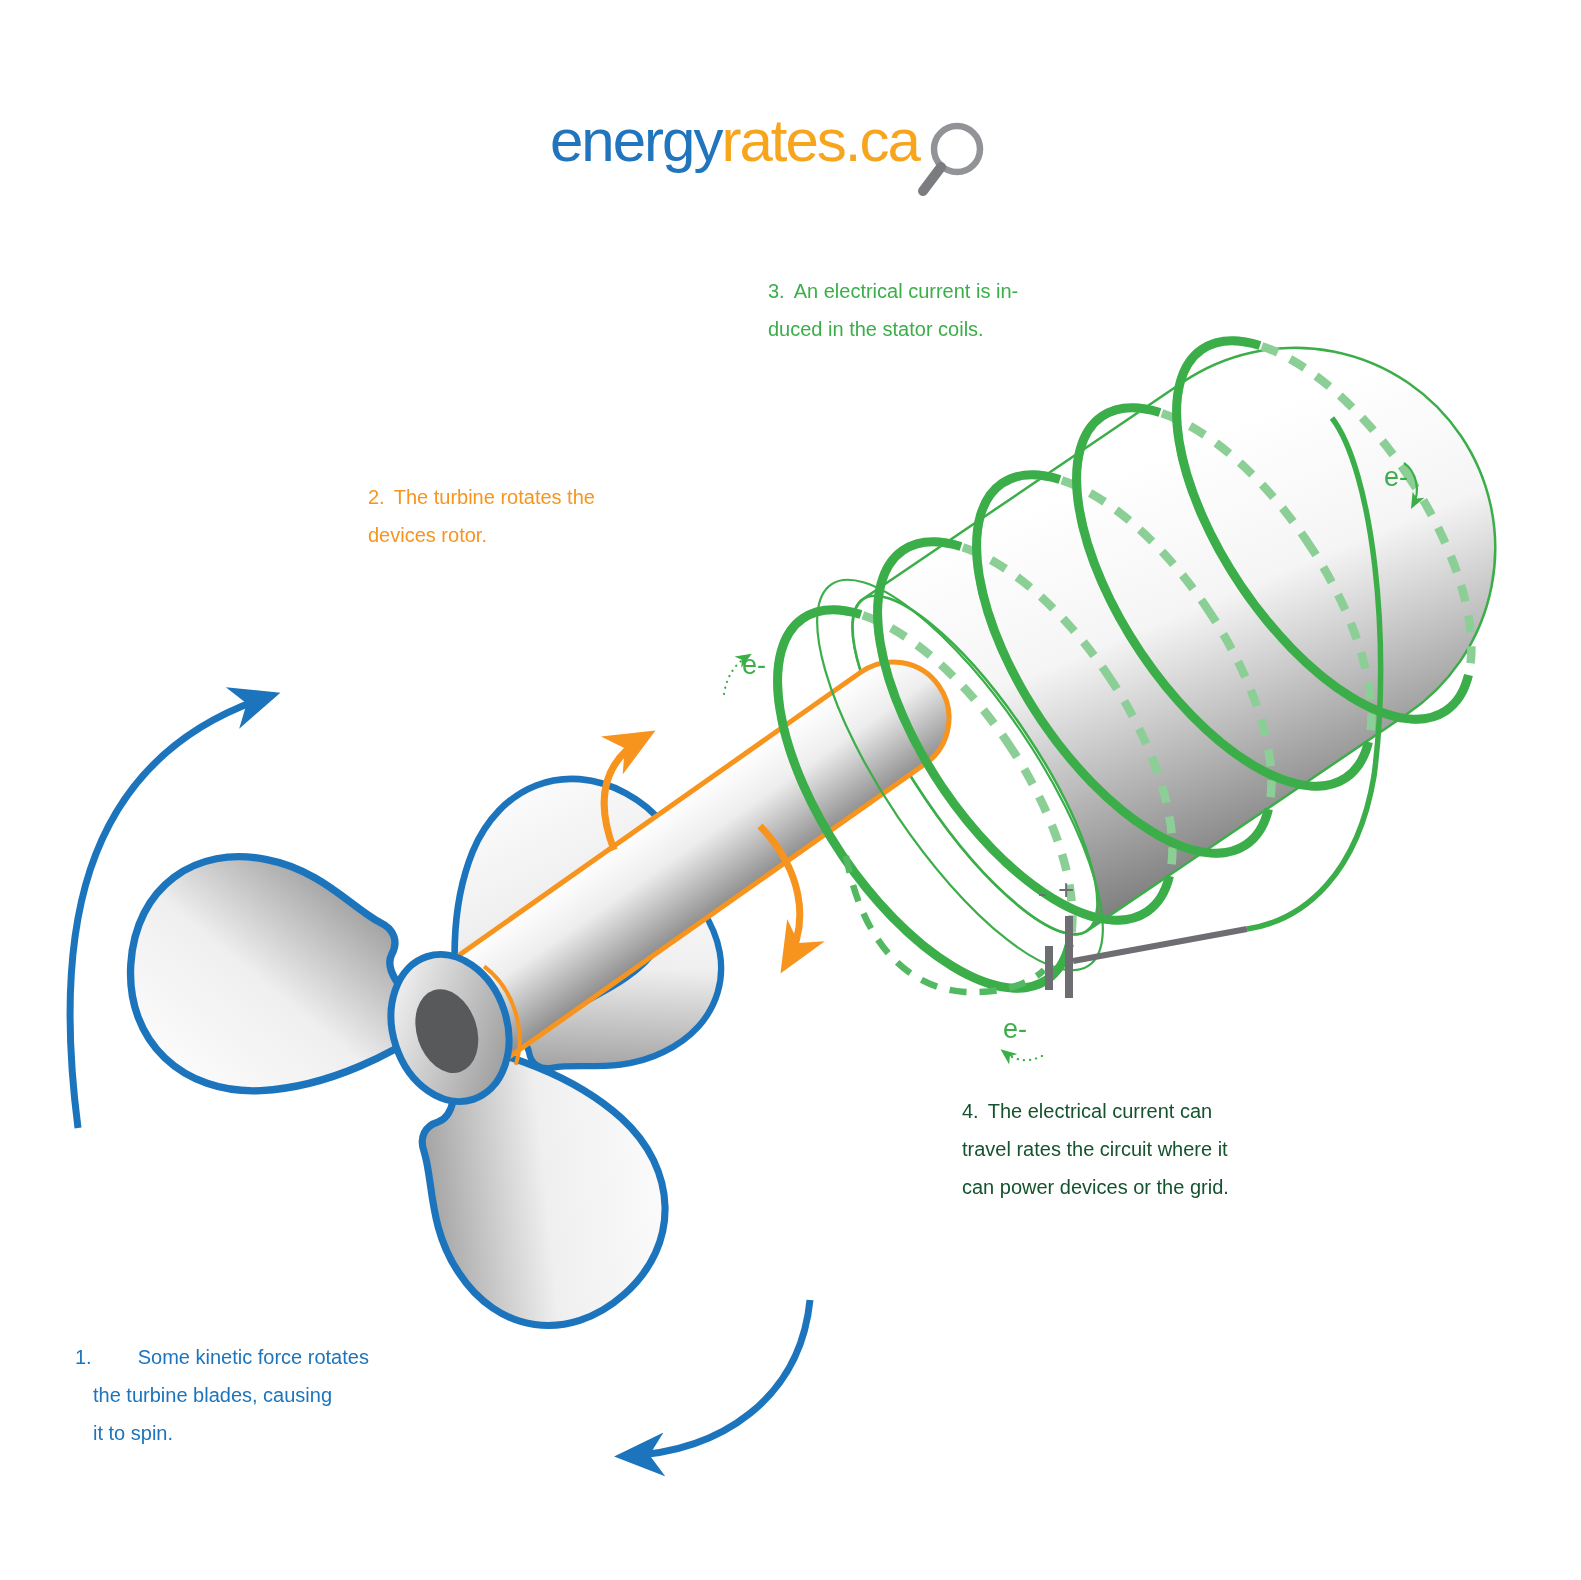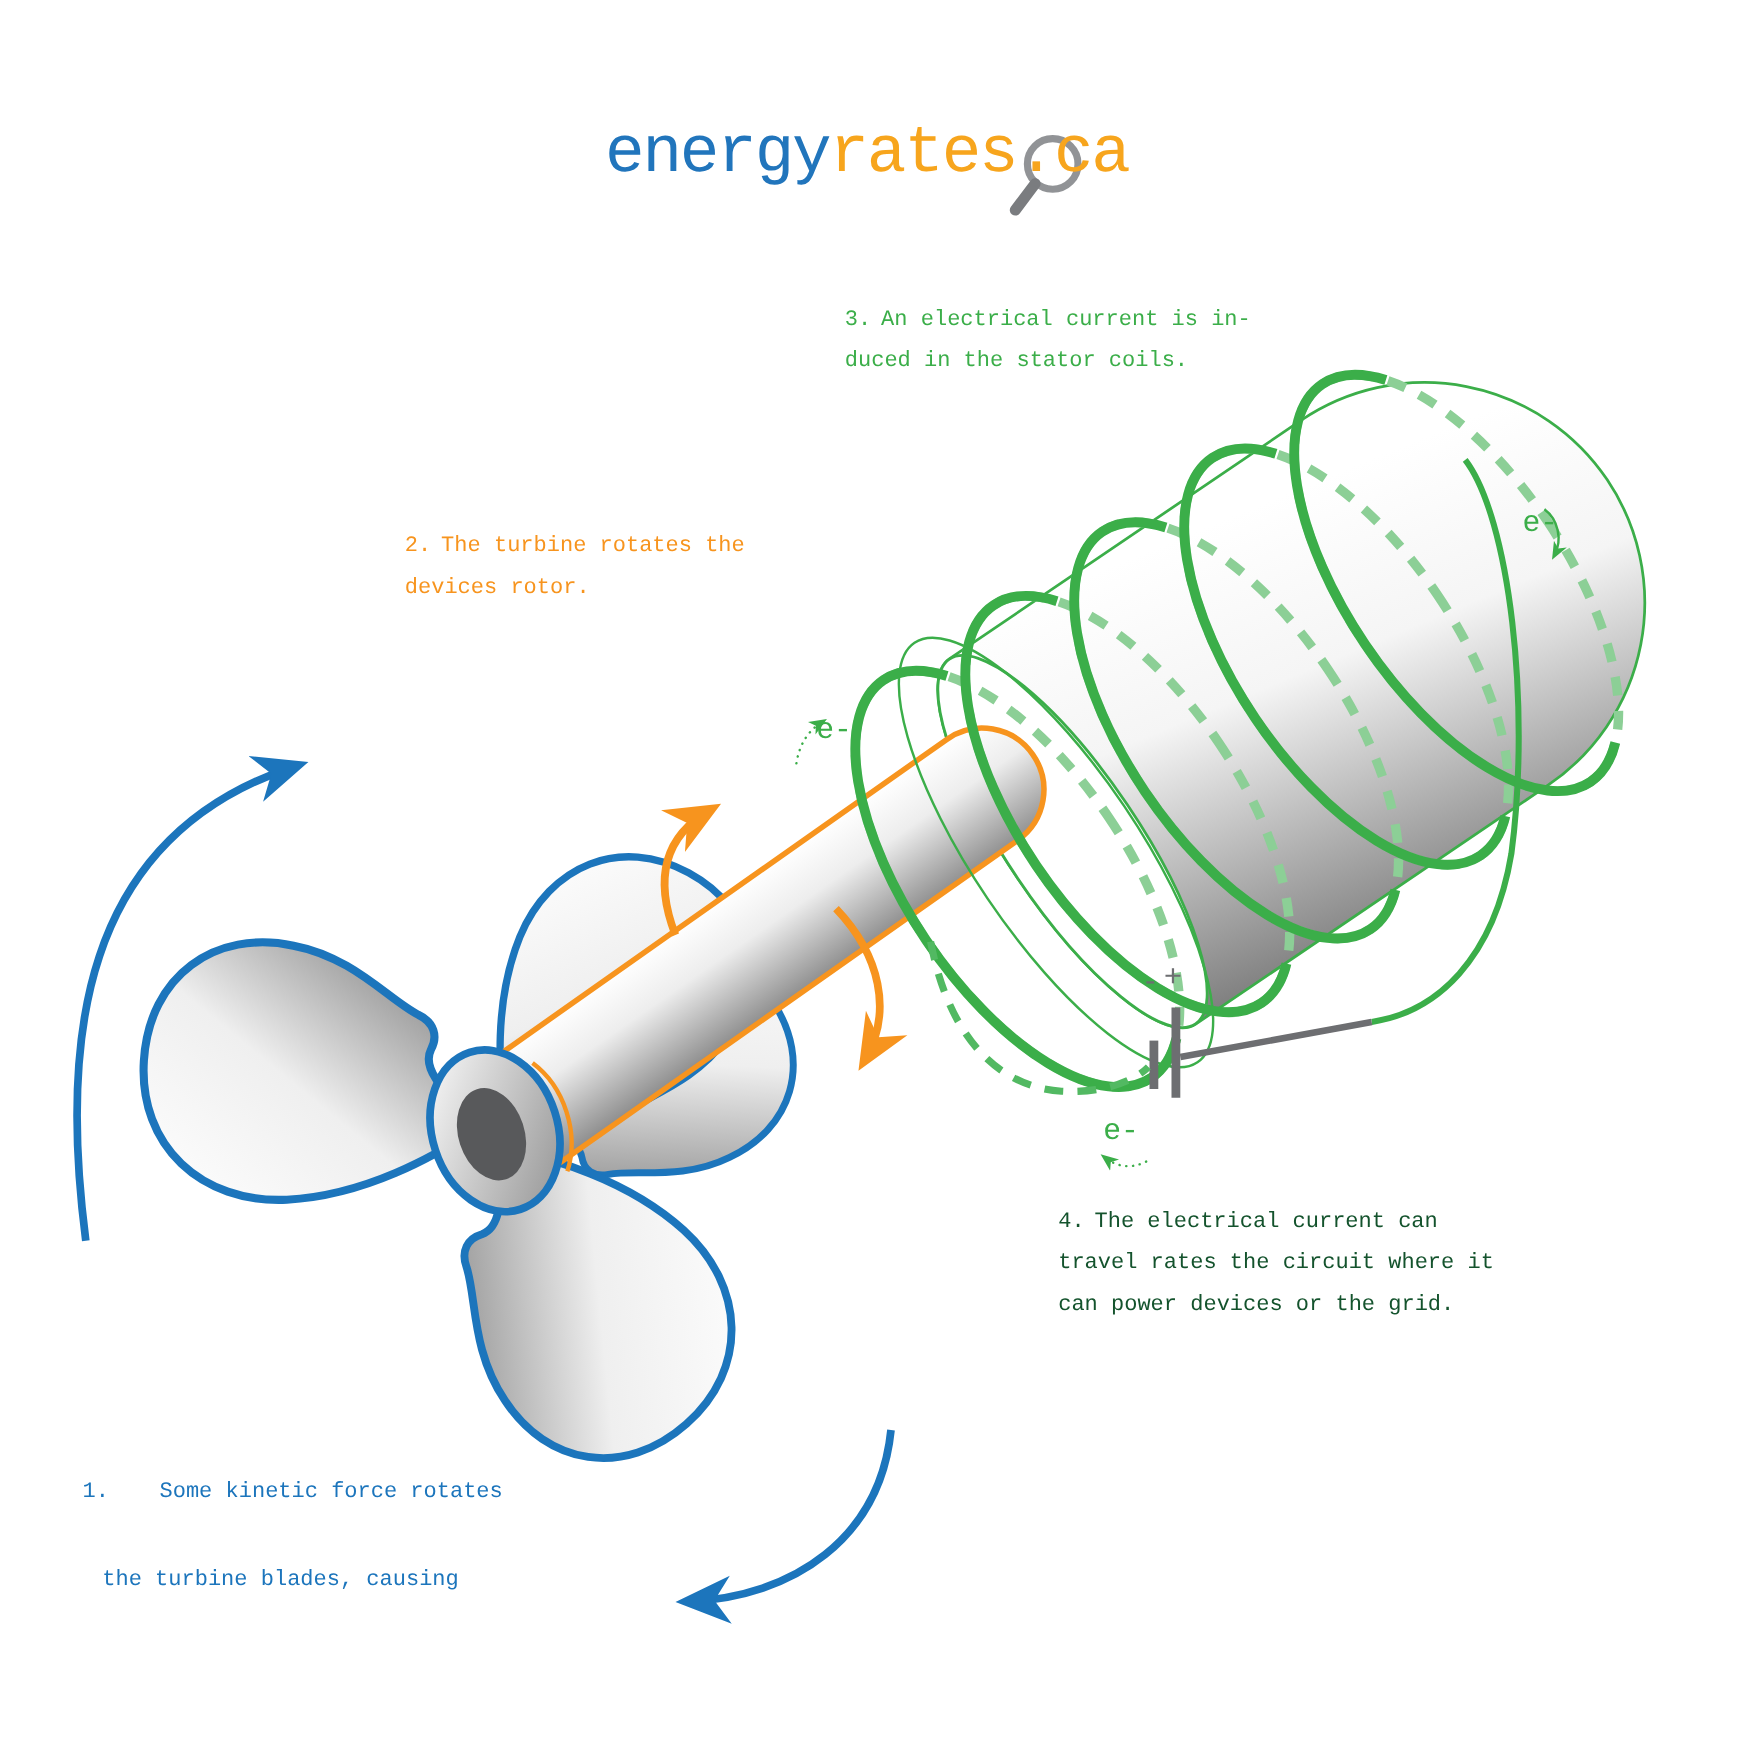--- a/index.html
+++ b/index.html
@@ -1,31 +1,31 @@
 <!DOCTYPE html>
 <html><head>
 <meta charset="utf-8">
 <style>
   html,body{margin:0;padding:0;background:#ffffff;}
   .canvas{position:relative;width:1581px;height:1492px;background:#ffffff;overflow:hidden;
-          font-family:Liberation Mono, monospace;}
+          font-family:Liberation Sans, sans-serif;}
   .canvas svg{position:absolute;left:0;top:0;}
 
   
   .logo{position:absolute;left:550px;top:106px;font-size:60px;font-weight:500;
         letter-spacing:-2px;white-space:nowrap;}
   .logo .lb{color:#2175BC;}
   .logo .lo{color:#F7A51D;}
 
   
   .step{position:absolute;font-size:20px;line-height:38px;font-weight:400;}
   .step .num{margin-right:9px;}
   .step1{left:75px;top:1338px;color:#1C75BC;}
   .step1 .num{margin-right:46px;}
-  .step1 .indent{padding-left:18px;margin-top:42px;}
+  .step1 .indent{padding-left:18px;}
   .step2{left:368px;top:478px;color:#F7941E;}
   .step3{left:768px;top:272px;color:#3BAE49;}
   .step4{left:962px;top:1092px;color:#14532d;}
 
   
   .elabel{position:absolute;color:#3BAE49;font-size:27px;}
   .term{position:absolute;color:#6D6E71;}
   .term.minus{left:1038px;top:878px;font-size:26px;}
   .term.plus{left:1058px;top:874px;font-size:28px;}
 

